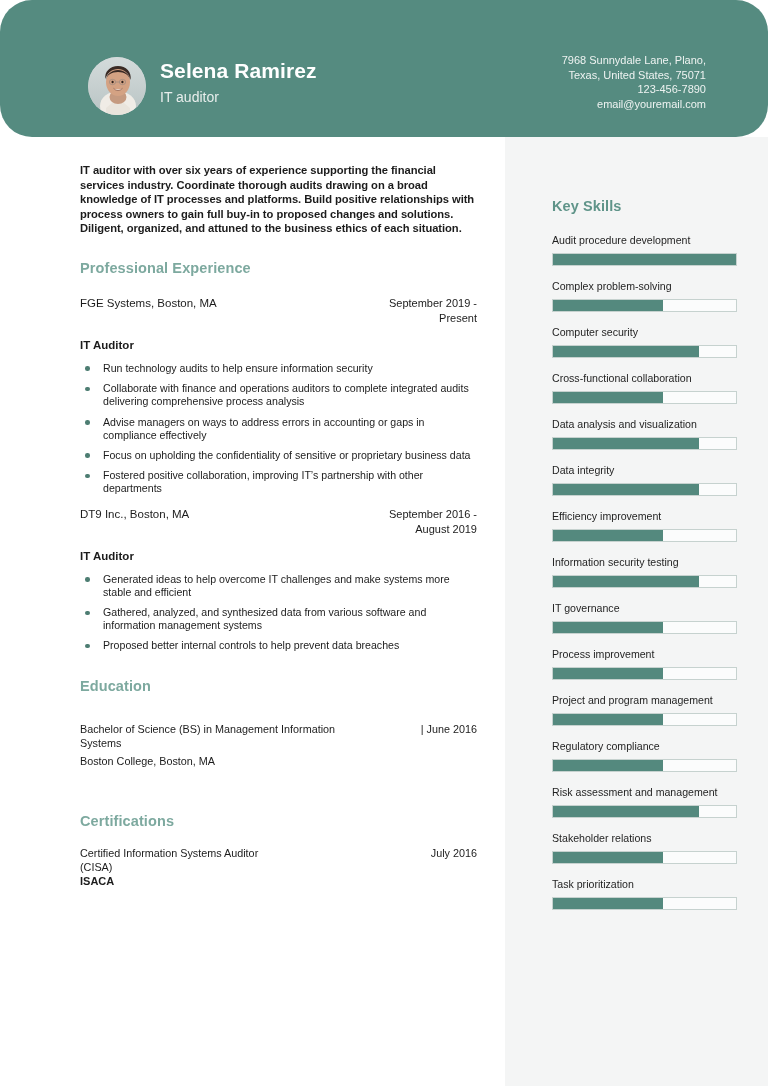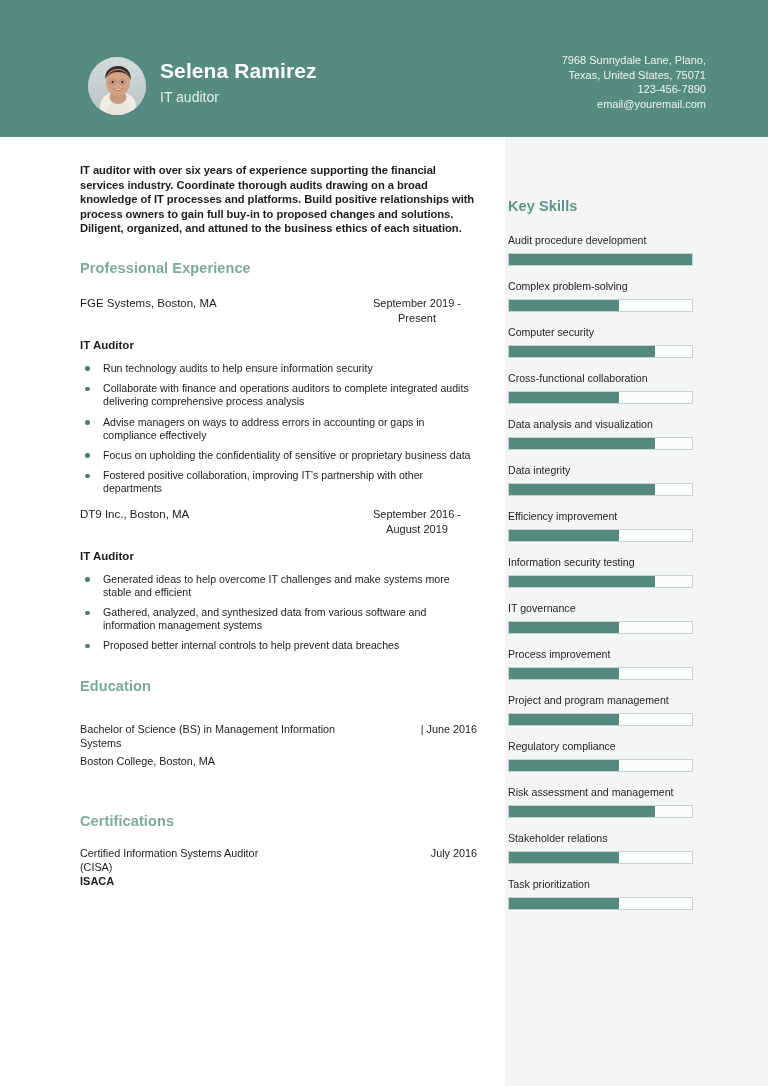--- a/index.html
+++ b/index.html
@@ -22,20 +22,21 @@
 
   
   .header {
     position: absolute;
     top: 0; left: 0;
     width: 768px;
     height: 137px;
     background: #558b80;
     display: flex;
     align-items: center;
+    border-radius: 32px;
   }
 
   .avatar {
     position: absolute;
     left: 88px;
     top: 57px;
     width: 58px;
     height: 58px;
     border-radius: 50%;
     overflow: hidden;
@@ -119,21 +120,21 @@
   .job-company {
     font-size: 11.5px;
     font-weight: normal;
     color: #1c1c1c;
     line-height: 15px;
     flex: 0 1 auto;
   }
   .job-dates {
     font-size: 11px;
     color: #1c1c1c;
-    text-align: center;
+    text-align: right;
     line-height: 15px;
     width: 120px;
     flex: 0 0 auto;
   }
   .job-role {
     font-size: 11.5px;
     font-weight: bold;
     color: #1c1c1c;
     line-height: 15px;
   }
@@ -185,21 +186,21 @@
   .cert-issuer {
     font-size: 11px;
     font-weight: bold;
     color: #1c1c1c;
     line-height: 14px;
   }
 
   
   .skills {
     position: absolute;
-    left: 508px;
+    left: 552px;
     top: 198px;
     width: 200px;
   }
   .skills-title {
     font-size: 14.5px;
     font-weight: bold;
     color: #5f9489;
     letter-spacing: 0.1px;
     margin-bottom: 20px;
   }

